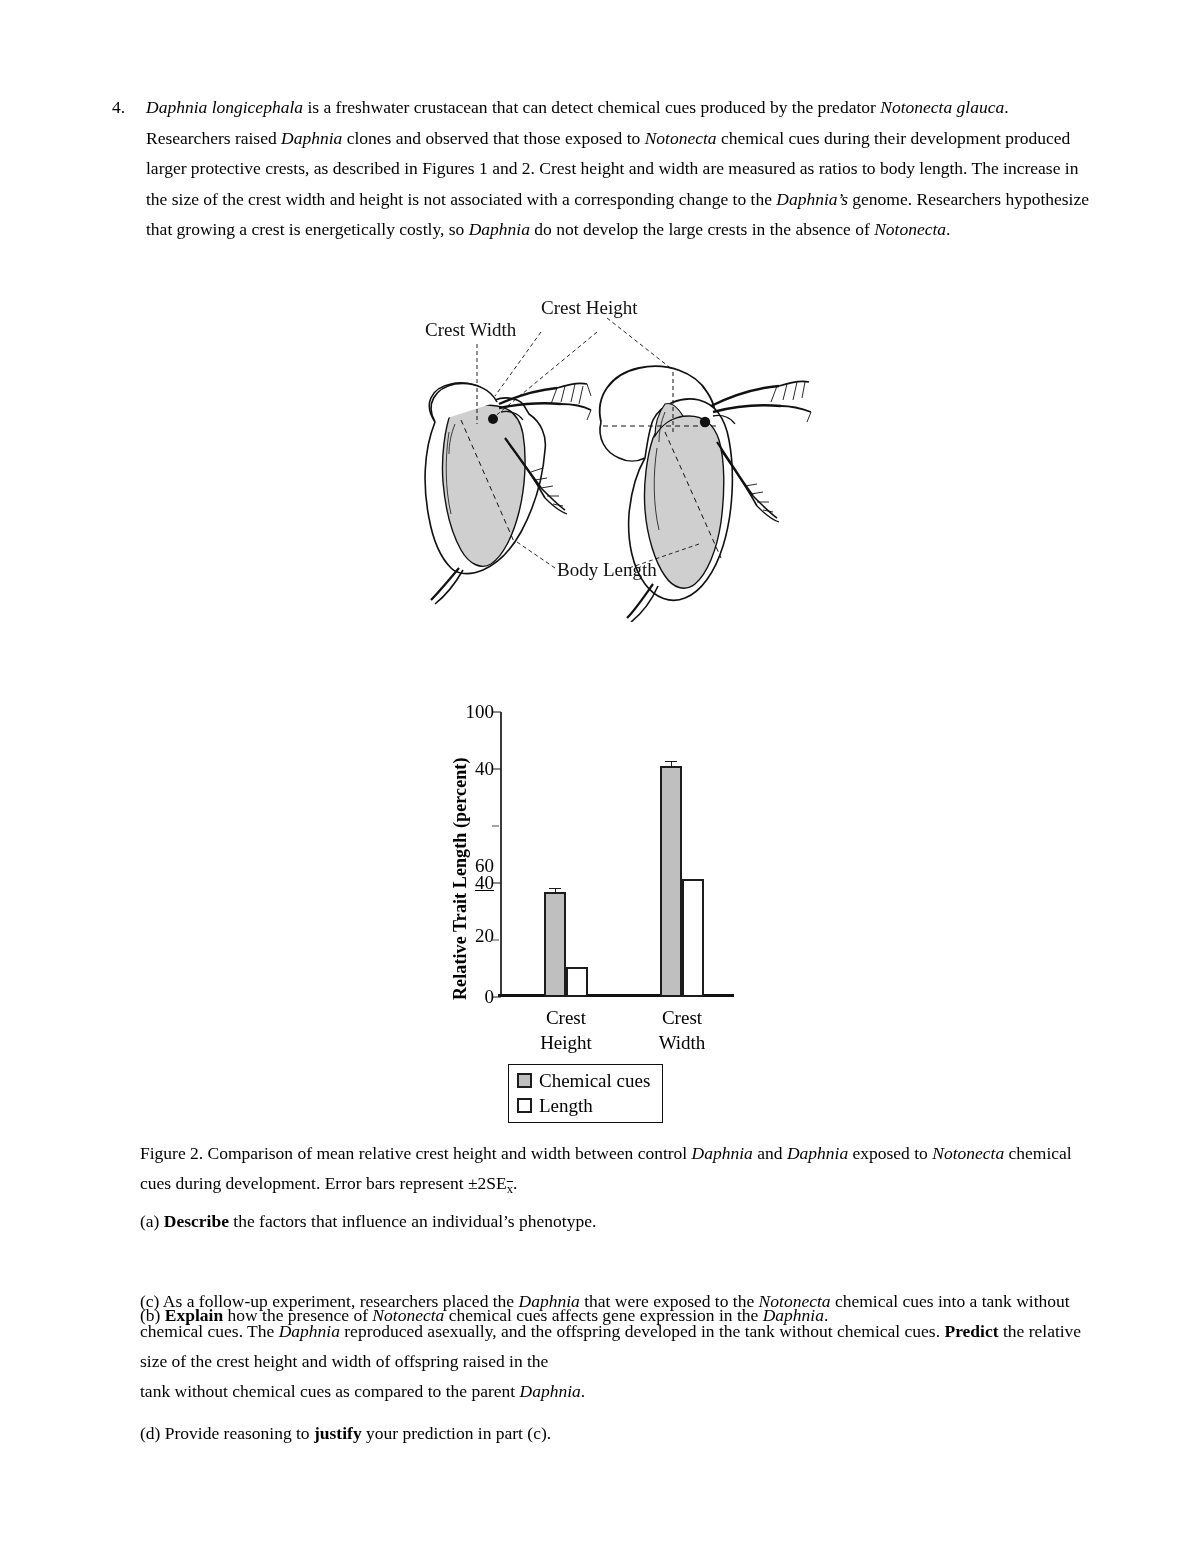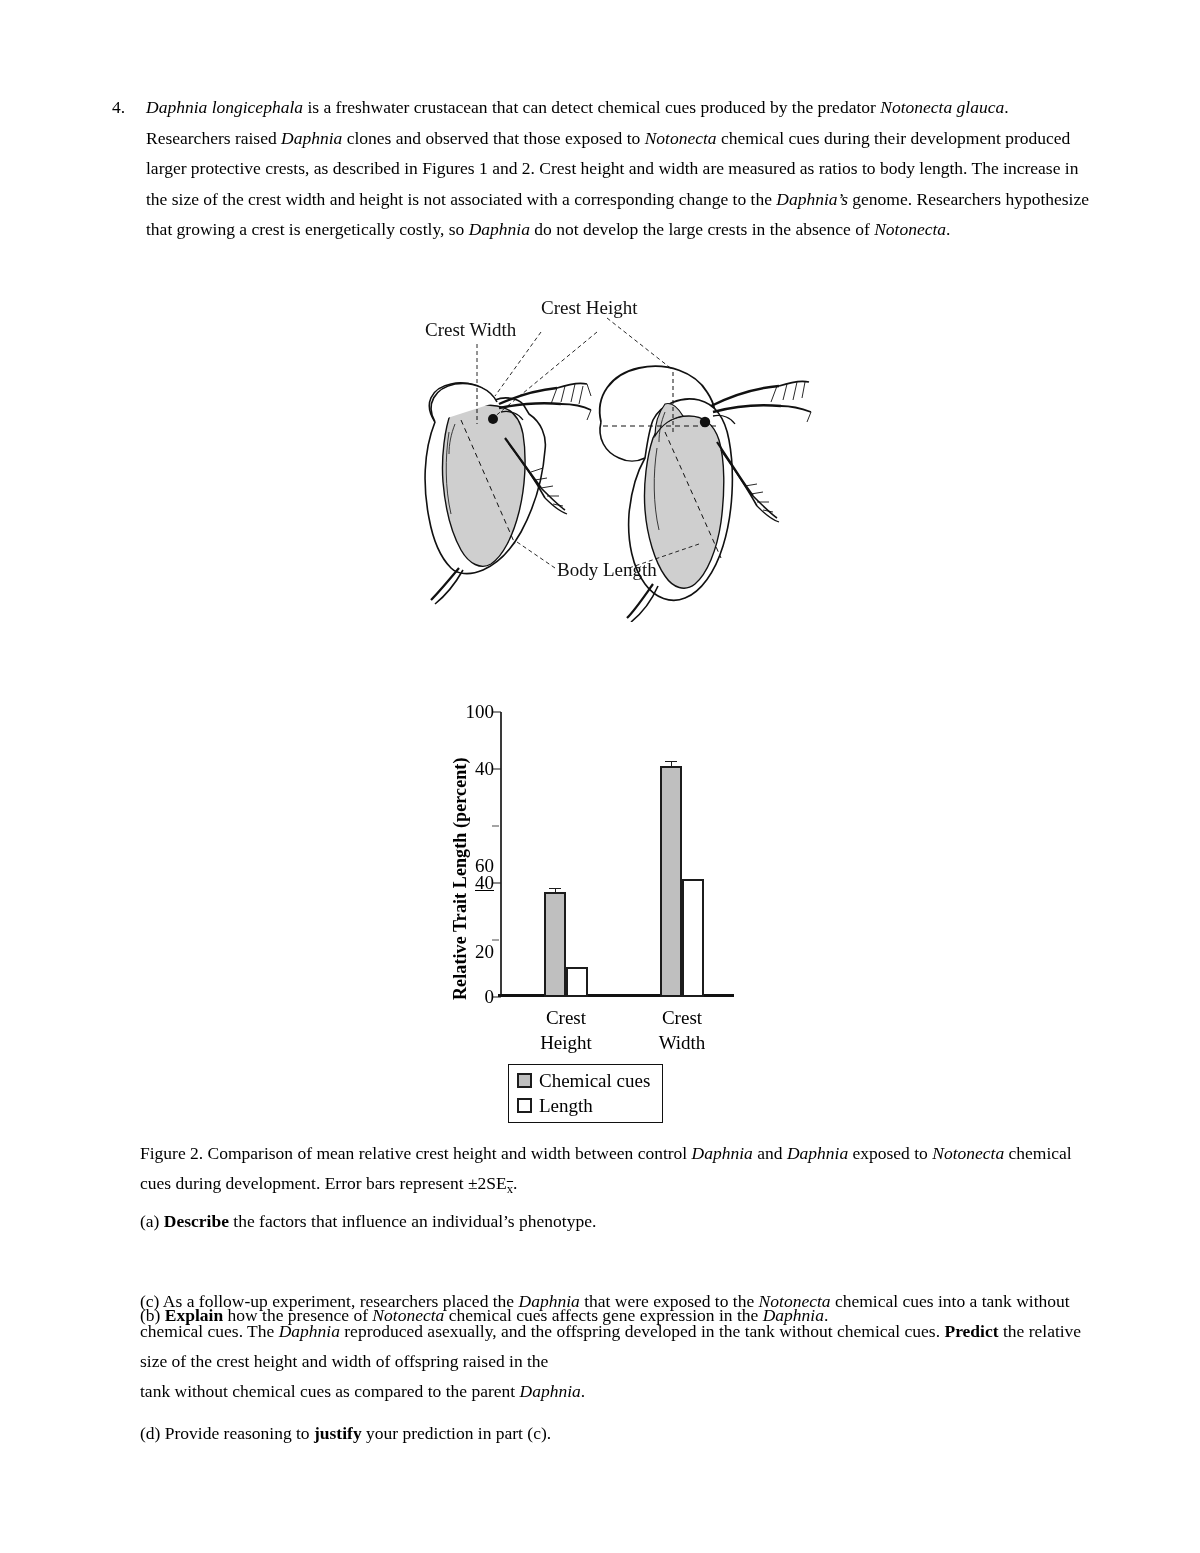--- a/index.html
+++ b/index.html
@@ -383,21 +383,21 @@
             <div class="errcap" style="left: 49px; width: 12px; bottom: 107.73px; z-index: 5;"></div>
             <div class="bar open" style="left: 66px; width: 22px; height: 29.925px; z-index: 2;"></div>
             <div class="bar filled" style="left: 160px; width: 22px; height: 230.85px; z-index: 3;"></div>
             <div class="errbar" style="left: 171px; bottom: 230.85px; height: 3.705px; z-index: 5;"></div>
             <div class="errcap" style="left: 165px; width: 12px; bottom: 234.555px; z-index: 5;"></div>
             <div class="bar open" style="left: 182px; width: 22px; height: 118.275px; z-index: 2;"></div>
           </div>
       <div class="ytick-mark major" style="top: 285px; left: -8px; width: 9px;"></div>
           <div class="ytick-label" style="top: 285px; left: auto; right: 100%;">0</div>
           <div class="ytick-mark" style="top: 228px; left: -8px; width: 7px;"></div>
-          <div class="ytick-label" style="top: 240px; left: auto; right: 100%;">20</div>
+          <div class="ytick-label" style="top: 224px; left: auto; right: 100%;">20</div>
           <div class="ytick-mark major" style="top: 171px; left: -8px; width: 9px;"></div>
           <div class="ytick-label" style="top: 171px; left: auto; right: 100%; text-decoration: underline;">40</div>
           <div class="ytick-mark" style="top: 114px; left: -8px; width: 7px;"></div>
           <div class="ytick-label" style="top: 114px; left: auto; right: 100%; margin-top: 40px;">60</div>
           <div class="ytick-mark major" style="top: 57px; left: -8px; width: 9px;"></div>
           <div class="ytick-label" style="top: 57px; left: auto; right: 100%;">40</div>
           <div class="ytick-mark major" style="top: 0px; left: -8px; width: 9px;"></div>
           <div class="ytick-label" style="top: 0px; left: auto; right: 100%;">100</div>
         </div>
 

